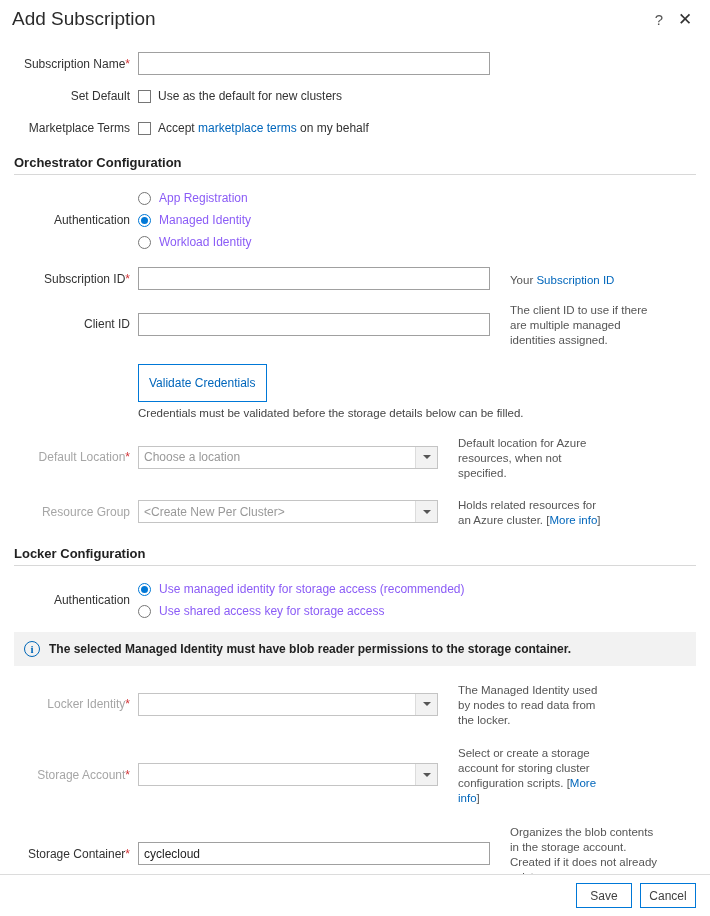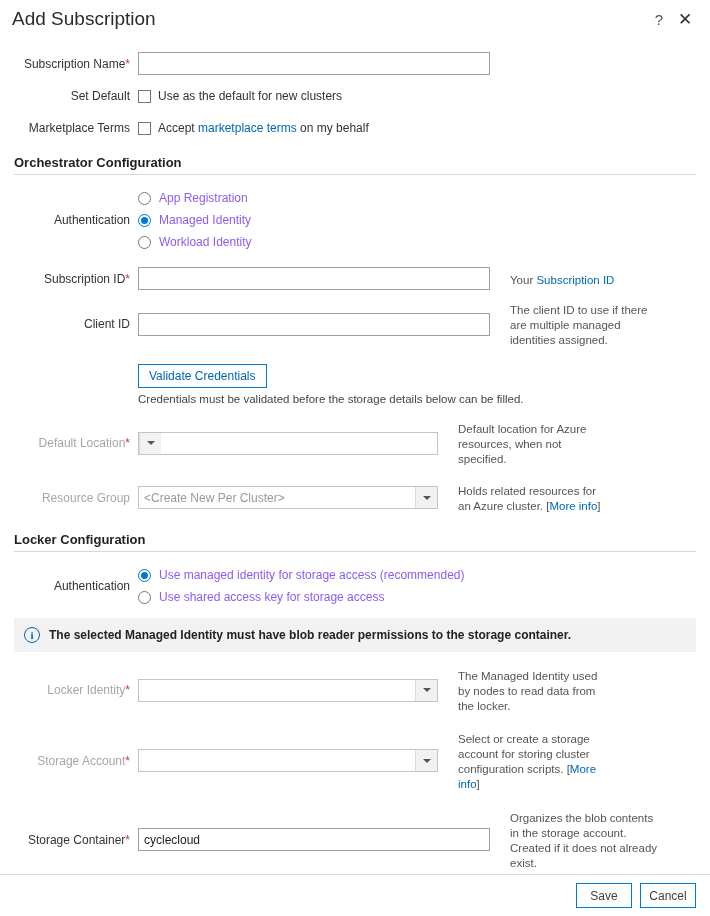--- a/index.html
+++ b/index.html
@@ -177,21 +177,21 @@
   }
   .section .s-rule {
     border-bottom: 1px solid #d8d8d8;
     margin-top: 0px;
   }
 
   .btn {
     display: inline-flex;
     align-items: center;
     justify-content: center;
-    height: 24px;
+    height: 38px;
     padding: 0 10px;
     border: 1px solid #0078d7;
     background: #fff;
     color: #0066bb;
     font-size: 12px;
     font-family: "Liberation Sans", sans-serif;
     cursor: pointer;
   }
   .note {
     font-size: 11.5px;
@@ -330,20 +330,21 @@
       <div class="field">
         <div class="btn">Validate Credentials</div>
         <div class="note">Credentials must be validated before the storage details below can be filled.</div>
       </div>
     </div>
 
     <div class="row" style="margin-top:14px;">
       <div class="lbl dim"><span>Default Location</span><span class="req">*</span></div>
       <div class="field">
         <div class="select disabled">
+          <div class="val">Choose a location</div>
           <div class="arrow">
               <div class="caret"></div>
             </div>
         </div>
       </div>
       <div class="helper">Default location for Azure resources, when not specified.</div>
     </div>
 
     <div class="row" style="margin-top:14px;">
       <div class="lbl dim">Resource Group</div>

